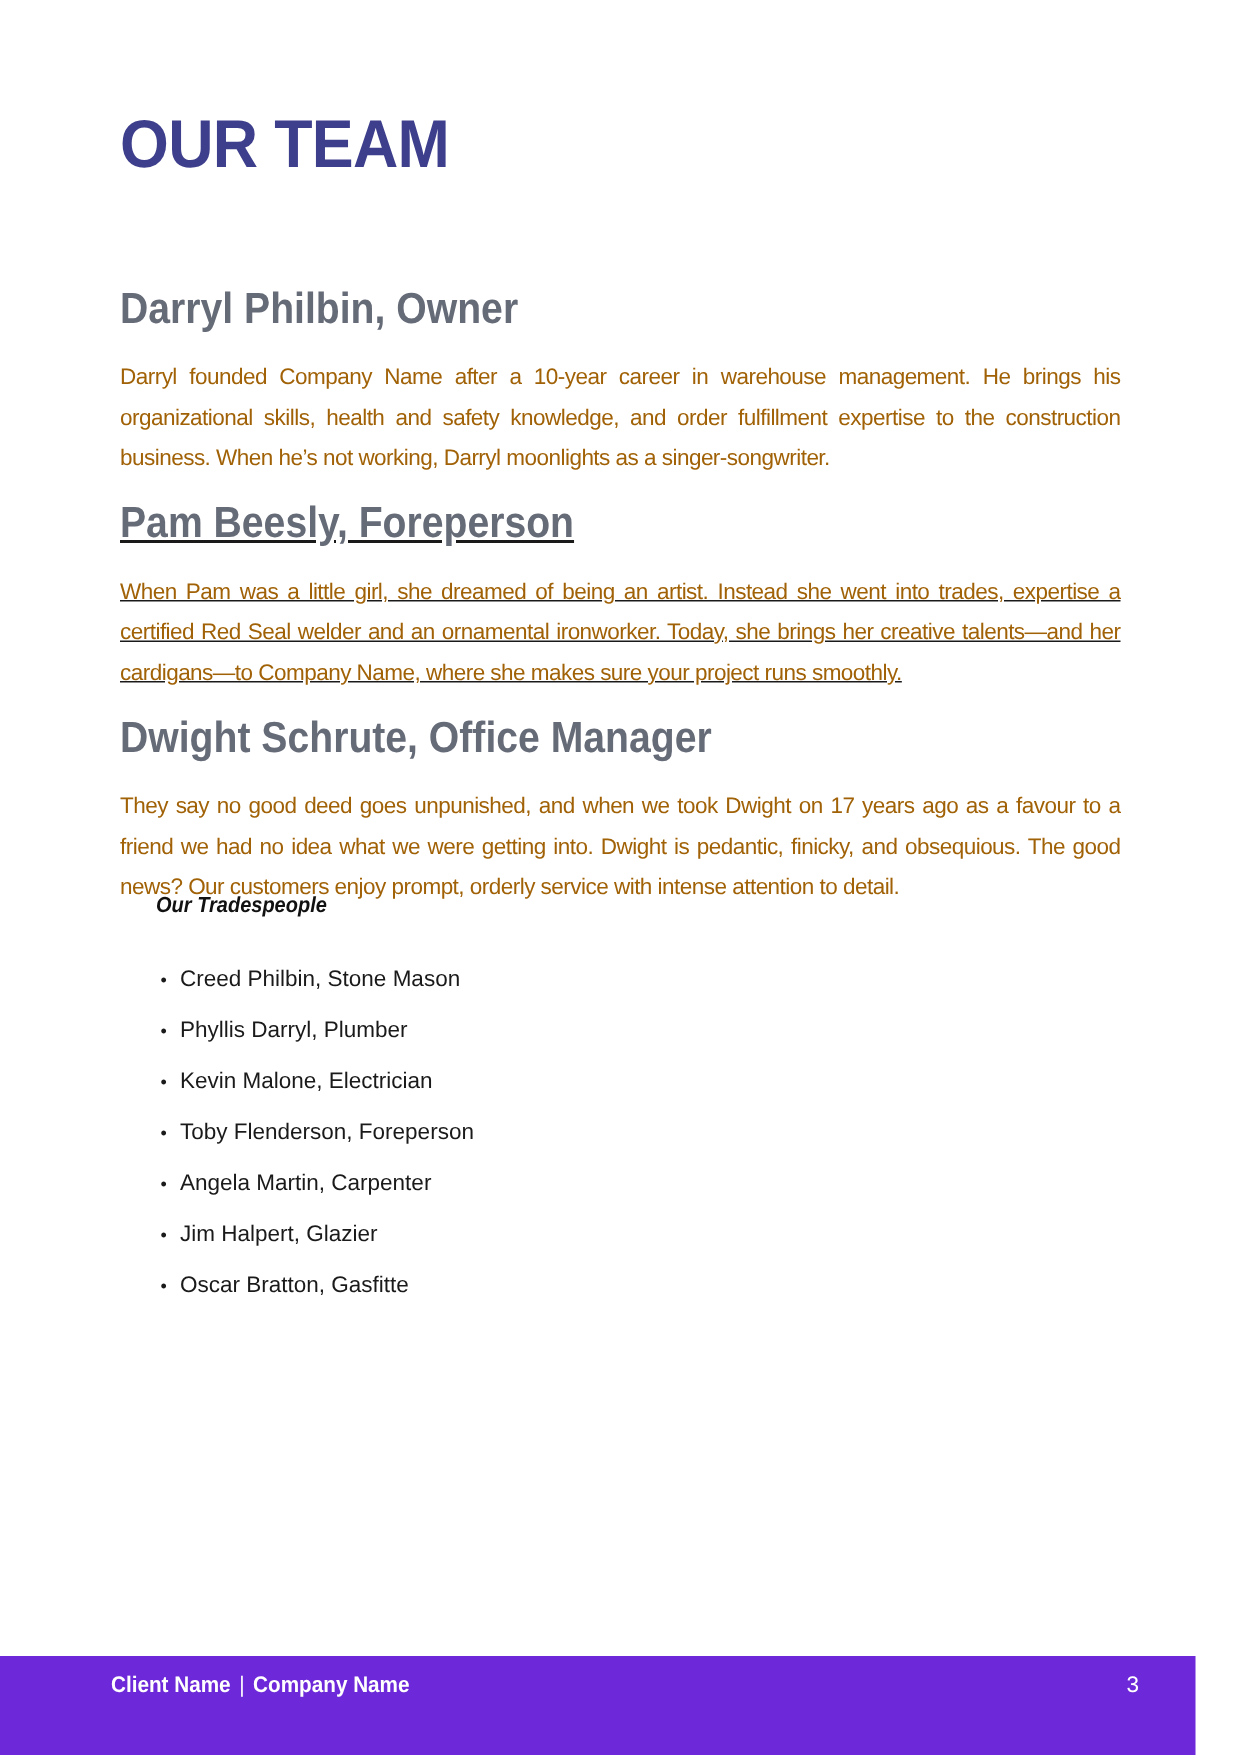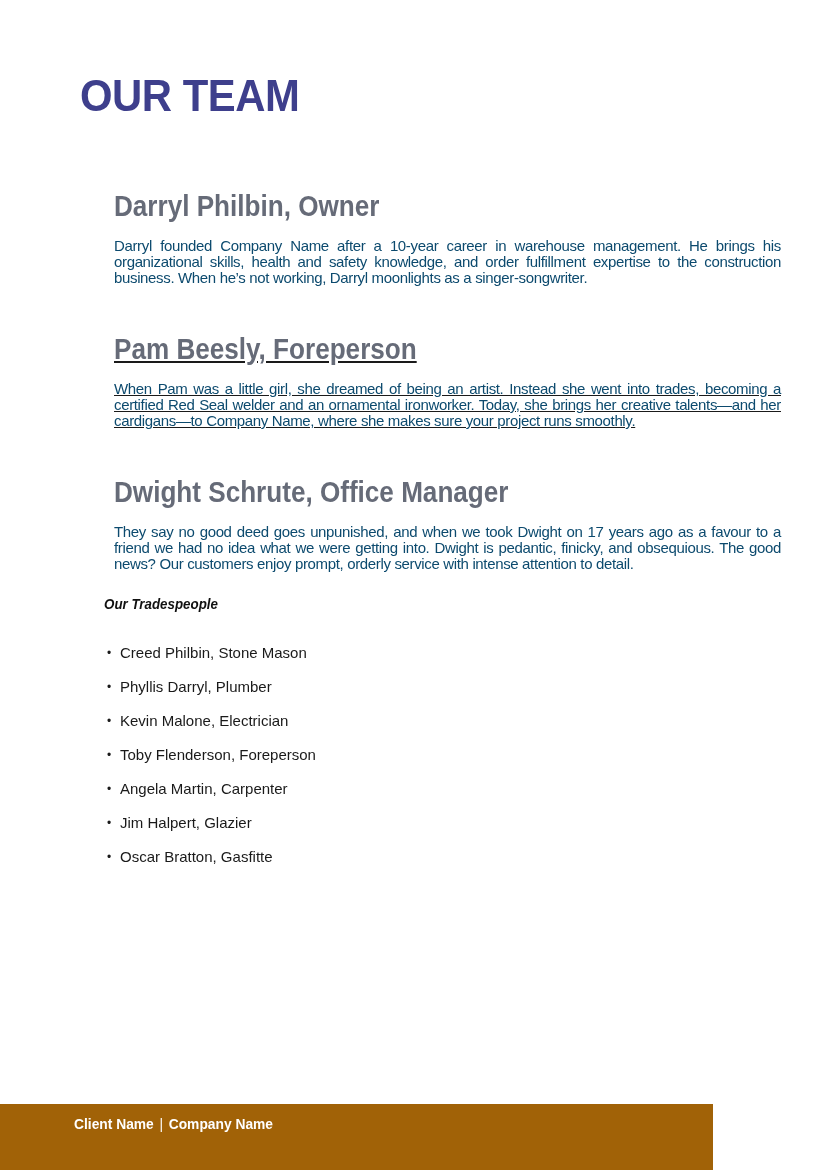--- a/index.html
+++ b/index.html
@@ -5,45 +5,45 @@
   html, body { margin: 0; padding: 0; }
   body {
     width: 827px; height: 1170px; position: relative; overflow: hidden;
     background: #ffffff; font-family: "Liberation Sans", sans-serif; color: #1a1a1a;
   }
   .page-title {
     position: absolute; left: 80px; top: 70px; margin: 0;
     font-size: 45px; font-weight: bold; color: #3e3f8c; letter-spacing: -0.5px;
     transform: scaleX(0.93); transform-origin: left top;
   }
-  .section { position: absolute; left: 80px; width: 667px; margin-left: 34px; }
+  .section { position: absolute; left: 80px; width: 667px; }
   .section h2 {
     margin: 0; font-size: 29px; font-weight: bold; color: #666b78;
     transform: scaleX(0.9); transform-origin: left top; white-space: nowrap;
   }
   .section p {
-    margin: 15px 0 0 0; font-size: 15px; line-height: 16px; color: #0c4a6e;
+    margin: 15px 0 0 0; font-size: 15px; line-height: 27px; color: #a16207;
     text-align: justify; letter-spacing: -0.35px;
   }
   .subhead {
     position: absolute; left: 104px; top: 596px;
     font-size: 14.5px; font-weight: bold; font-style: italic; color: #111;
     transform: scaleX(0.92); transform-origin: left top;
   }
   ul.trades {
     position: absolute; left: 104px; top: 643px; margin: 0; padding: 0; list-style: none;
   }
   ul.trades li {
     height: 34px; font-size: 15px; line-height: 20px; color: #1a1a1a; position: relative; padding-left: 16px;
   }
   ul.trades li .bullet {
     position: absolute; left: 3px; top: 0; font-size: 12px;
   }
   .footer {
-    position: absolute; left: 0; top: 1104px; width: 713px; height: 66px; background: #a16207;
+    position: absolute; left: 0; top: 1104px; width: 797px; height: 66px; background: #6d28d9;
   }
   .footer .client {
     position: absolute; left: 74px; top: 11px; color: #ffffff; font-size: 15px; font-weight: bold;
     transform: scaleX(0.92); transform-origin: left top; white-space: nowrap;
   }
   .footer .sep { font-weight: normal; padding: 0 2px; }
   .footer .page-num {
     position: absolute; left: 751px; top: 11px; color: #ffffff; font-size: 15px;
   }
 </style>
@@ -52,21 +52,21 @@
 
 <h1 class="page-title">OUR TEAM</h1>
 
 <div class="section" style="top:190px;">
   <h2>Darryl Philbin, Owner</h2>
   <p>Darryl founded Company Name after a 10-year career in warehouse management.  He brings his organizational skills, health and safety knowledge, and order fulfillment expertise to the construction business. When he’s not working, Darryl moonlights as a singer-songwriter.</p>
 </div>
 
 <div class="section" style="top:333px;text-decoration:underline;">
   <h2>Pam Beesly, Foreperson</h2>
-  <p>When Pam was a little girl, she dreamed of being an artist.  Instead she went into trades, becoming a certified Red Seal welder and an ornamental ironworker. Today, she brings her creative talents—and her cardigans—to Company Name, where she makes sure your project runs smoothly.</p>
+  <p>When Pam was a little girl, she dreamed of being an artist.  Instead she went into trades, expertise a certified Red Seal welder and an ornamental ironworker. Today, she brings her creative talents—and her cardigans—to Company Name, where she makes sure your project runs smoothly.</p>
 </div>
 
 <div class="section" style="top:476px;">
   <h2>Dwight Schrute, Office Manager</h2>
   <p>They say no good deed goes unpunished, and when we took Dwight on 17 years ago as a favour to a friend we had no idea what we were getting into. Dwight is pedantic, finicky, and obsequious. The good news? Our customers enjoy prompt, orderly service with intense attention to detail.</p>
 </div>
 
 <div class="subhead">Our Tradespeople</div>
 
 <ul class="trades">

